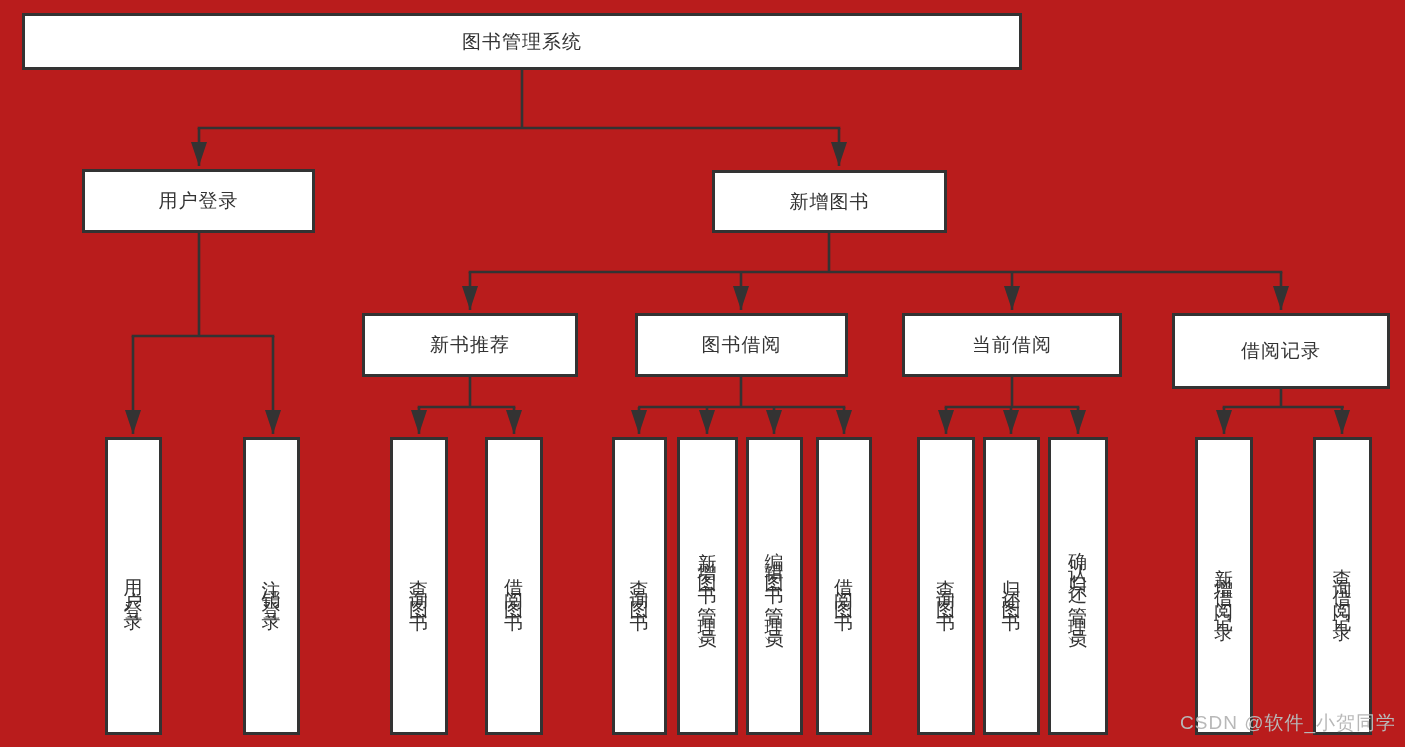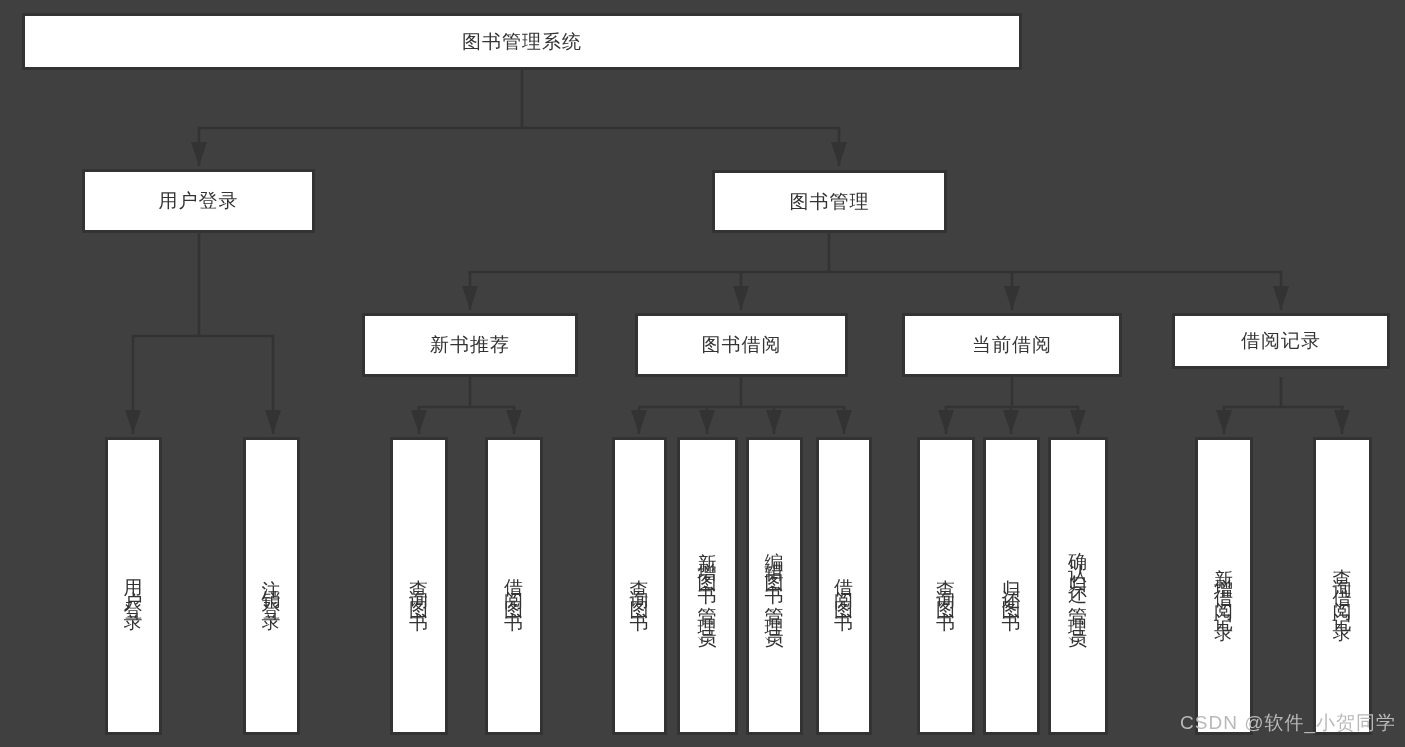--- a/index.html
+++ b/index.html
@@ -8,21 +8,21 @@
     background: #ffffff;
   }
   body {
     font-family: "Liberation Sans", sans-serif;
     color: var(--text, #333333);
   }
   .stage {
     position: relative;
     width: 1405px;
     height: 747px;
-    background: #404040;
+    background: #b91c1c;
     overflow: hidden;
   }
   .connectors {
     position: absolute;
     left: 0;
     top: 0;
     pointer-events: none;
   }
   .connectors path.wire {
     stroke: var(--line, #333333);
@@ -124,26 +124,26 @@
     <g>
       <path class="wire" d="M1281,377 L1281,407 M1222.7,407 L1343.8,407"></path>
       <line class="wire" x1="1224" y1="407" x2="1224" y2="434" marker-end="url(#arw)"></line>
       <line class="wire" x1="1342" y1="407" x2="1342" y2="434" marker-end="url(#arw)"></line>
     </g>
   </svg>
 
   <div class="node h" style="left:22px; top:13px; width:1000px; height:57px;">图书管理系统</div>
 
   <div class="node h" style="left:82px; top:169px; width:233px; height:64px;">用户登录</div>
-  <div class="node h" style="left:712px; top:170px; width:235px; height:63px;">图书管理</div>
+  <div class="node h" style="left:712px; top:170px; width:235px; height:63px;">新增图书</div>
 
   <div class="node h" style="left:635px; top:313px; width:213px; height:64px;">图书借阅</div>
   <div class="node h" style="left:362px; top:313px; width:216px; height:64px;">新书推荐</div>
   <div class="node h" style="left:902px; top:313px; width:220px; height:64px;text-align:right;">当前借阅</div>
-  <div class="node h" style="left:1172px; top:313px; width:218px; height:56px;">借阅记录</div>
+  <div class="node h" style="left:1172px; top:313px; width:218px; height:76px;">借阅记录</div>
 
   <div class="node v" style="left:105px; top:437px; width:57px; height:298px;">用户登录</div>
   <div class="node v" style="left:243px; top:437px; width:57px; height:298px;">注销登录</div>
 
   <div class="node v" style="left:390px; top:437px; width:58px; height:298px;">查询图书</div>
   <div class="node v" style="left:485px; top:437px; width:58px; height:298px;">借阅图书</div>
 
   <div class="node v" style="left:612px; top:437px; width:55px; height:298px;">查询图书</div>
   <div class="node v" style="left:677px; top:437px; width:61px; height:298px;">新增图书（管理员）</div>
   <div class="node v" style="left:746px; top:437px; width:57px; height:298px;">编辑图书（管理员）</div>

